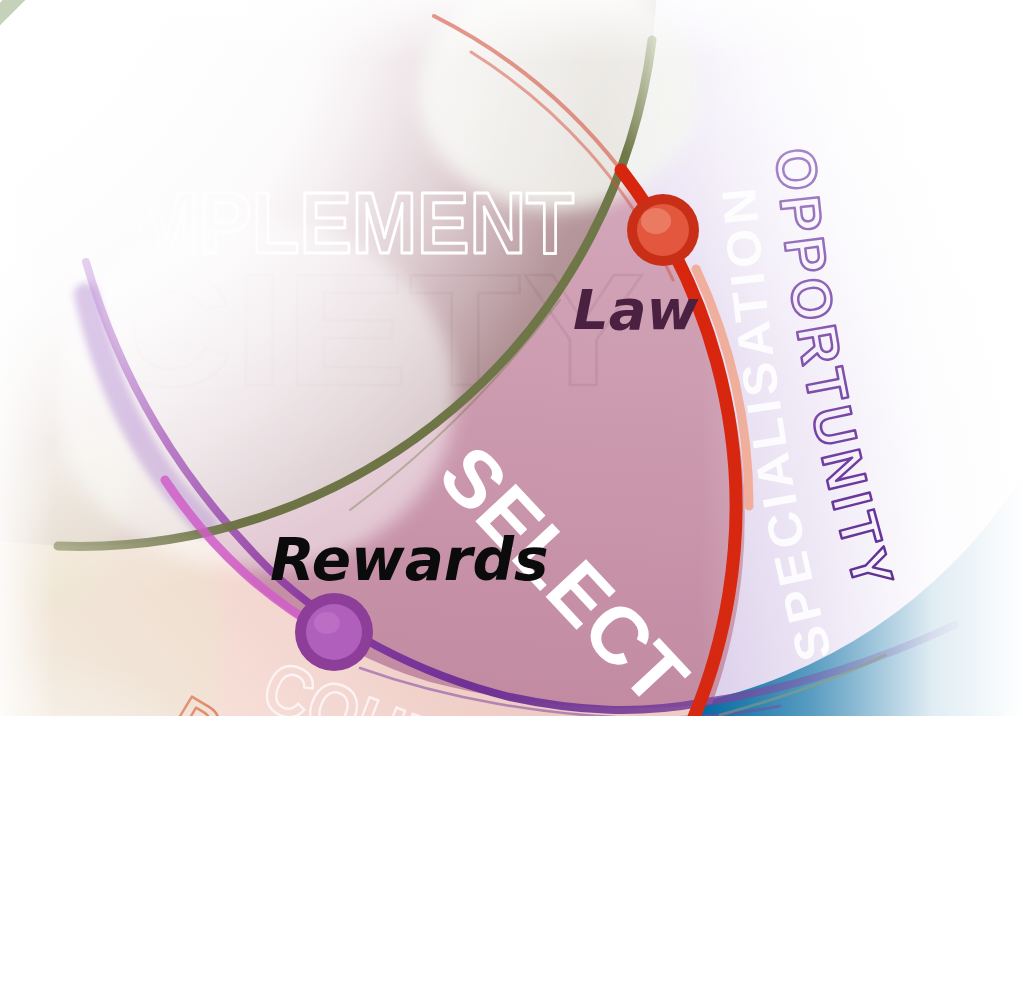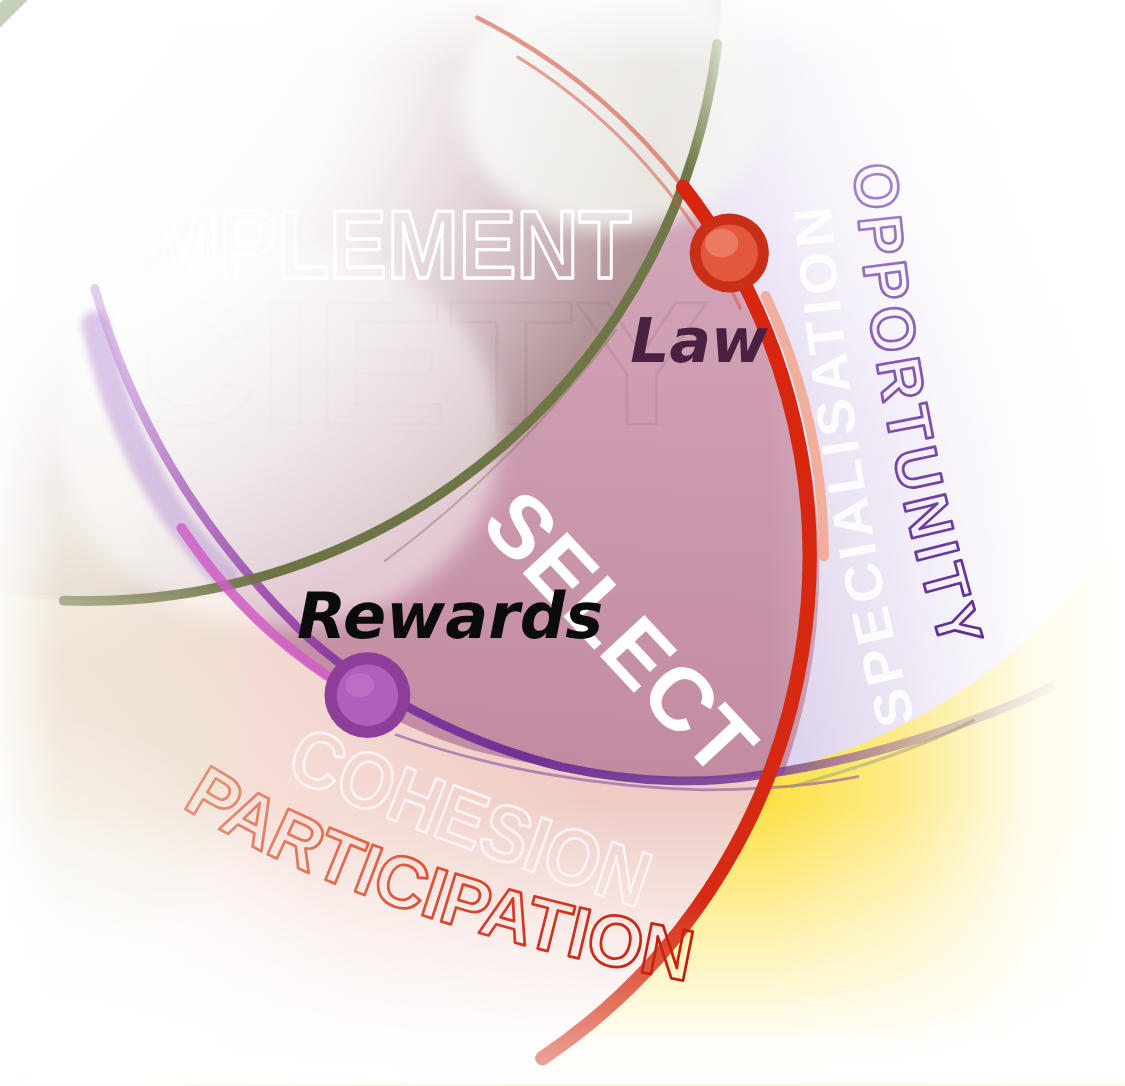--- a/index.html
+++ b/index.html
@@ -1,16 +1,16 @@
 <!DOCTYPE html>
 <html><head>
 <meta charset="utf-8">
 <style>
   html,body{margin:0;padding:0;background:#fff;}
-  .stage{position:relative;width:1023px;height:987px;overflow:hidden;background:#fde047;
+  .stage{position:relative;width:1023px;height:716px;overflow:hidden;background:#0369a1;
          font-family:"Liberation Sans",sans-serif;}
   .stage svg{position:absolute;left:0;top:0;}
   text{font-family:"Liberation Sans",sans-serif;}
   .hand{font-family:"DejaVu Sans",sans-serif;font-style:italic;}
 </style>
 </head>
 <body>
 
 <div class="stage">
 <svg width="1023" height="987" viewBox="0 0 1023 987" xmlns="http://www.w3.org/2000/svg">

